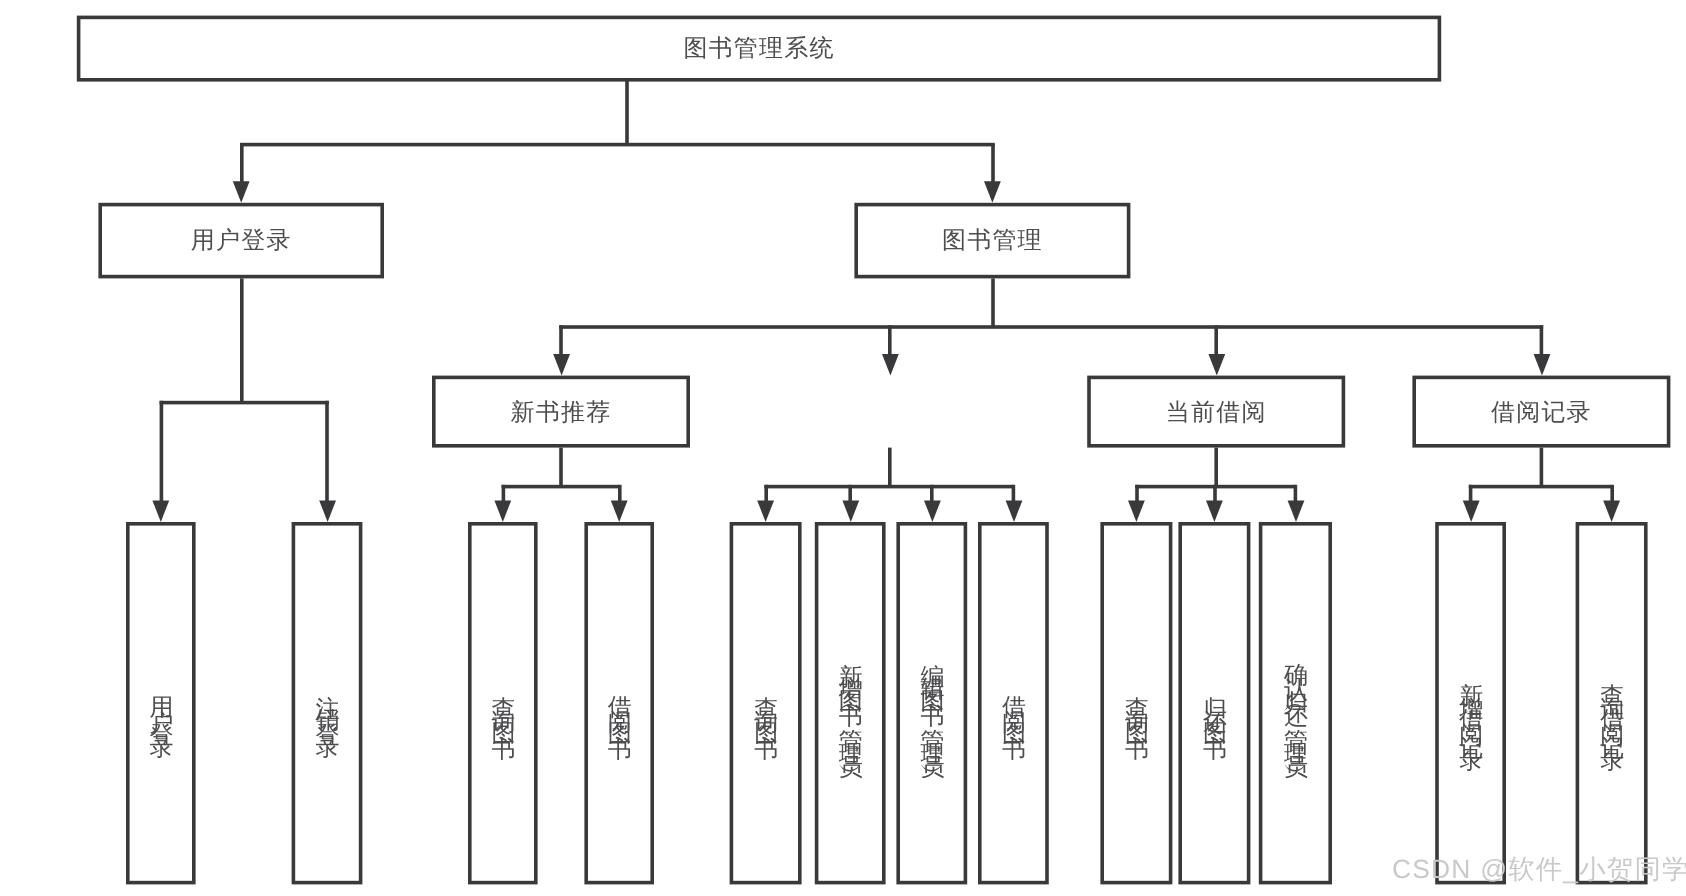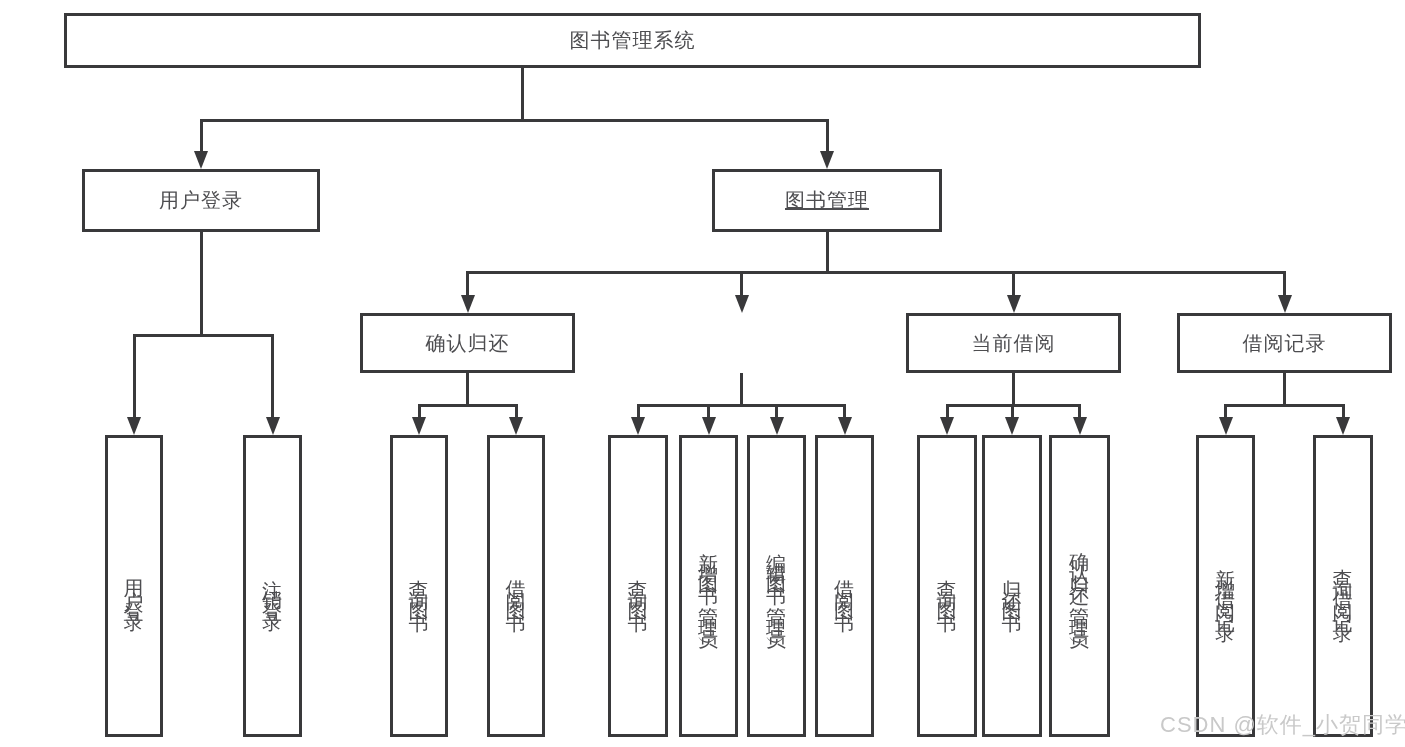--- a/index.html
+++ b/index.html
@@ -69,21 +69,21 @@
   <div class="vl" style="left:520.5px;top:66px;height:54px;"></div>
   <div class="hl" style="left:199.5px;top:119px;width:629px;"></div>
   <div class="vl" style="left:199.5px;top:120px;height:32px;"></div>
   <div class="ar" style="left:194px;top:151px;"></div>
   <div class="vl" style="left:825.5px;top:120px;height:32px;"></div>
   <div class="ar" style="left:820px;top:151px;"></div>
 
   <div class="box" style="left:82px;top:169px;width:238px;height:63px;">
     <span>用户登录</span>
   </div>
-  <div class="box" style="left:712px;top:169px;width:230px;height:63px;text-decoration:underline;">
+  <div class="box" style="left:712px;top:169px;width:230px;height:63px;">
     <span>图书管理</span>
   </div>
 
   <div class="vl" style="left:199.5px;top:232px;height:104px;"></div>
   <div class="hl" style="left:132.5px;top:334px;width:141.5px;"></div>
   <div class="vl" style="left:132.5px;top:334px;height:84px;"></div>
   <div class="ar" style="left:127px;top:417px;"></div>
   <div class="vl" style="left:271px;top:334px;height:84px;"></div>
   <div class="ar" style="left:265.5px;top:417px;"></div>
 
@@ -92,21 +92,21 @@
   <div class="vl" style="left:466px;top:271px;height:25px;"></div>
   <div class="ar" style="left:460.5px;top:295px;"></div>
   <div class="vl" style="left:740px;top:271px;height:25px;"></div>
   <div class="ar" style="left:734.5px;top:295px;"></div>
   <div class="vl" style="left:1012px;top:271px;height:25px;"></div>
   <div class="ar" style="left:1006.5px;top:295px;"></div>
   <div class="vl" style="left:1283px;top:271px;height:25px;"></div>
   <div class="ar" style="left:1277.5px;top:295px;"></div>
 
   <div class="box" style="left:360px;top:313px;width:215px;height:60px;">
-    <span>确认归还</span>
+    <span>新书推荐</span>
   </div>
   <div class="box" style="left:1177px;top:313px;width:215px;height:60px;">
     <span>借阅记录</span>
   </div>
   <div class="box" style="left:906px;top:313px;width:215px;height:60px;">
     <span>当前借阅</span>
   </div>
 
   <div class="vl" style="left:466px;top:373px;height:33px;"></div>
   <div class="hl" style="left:417.5px;top:404px;width:98.5px;"></div>

